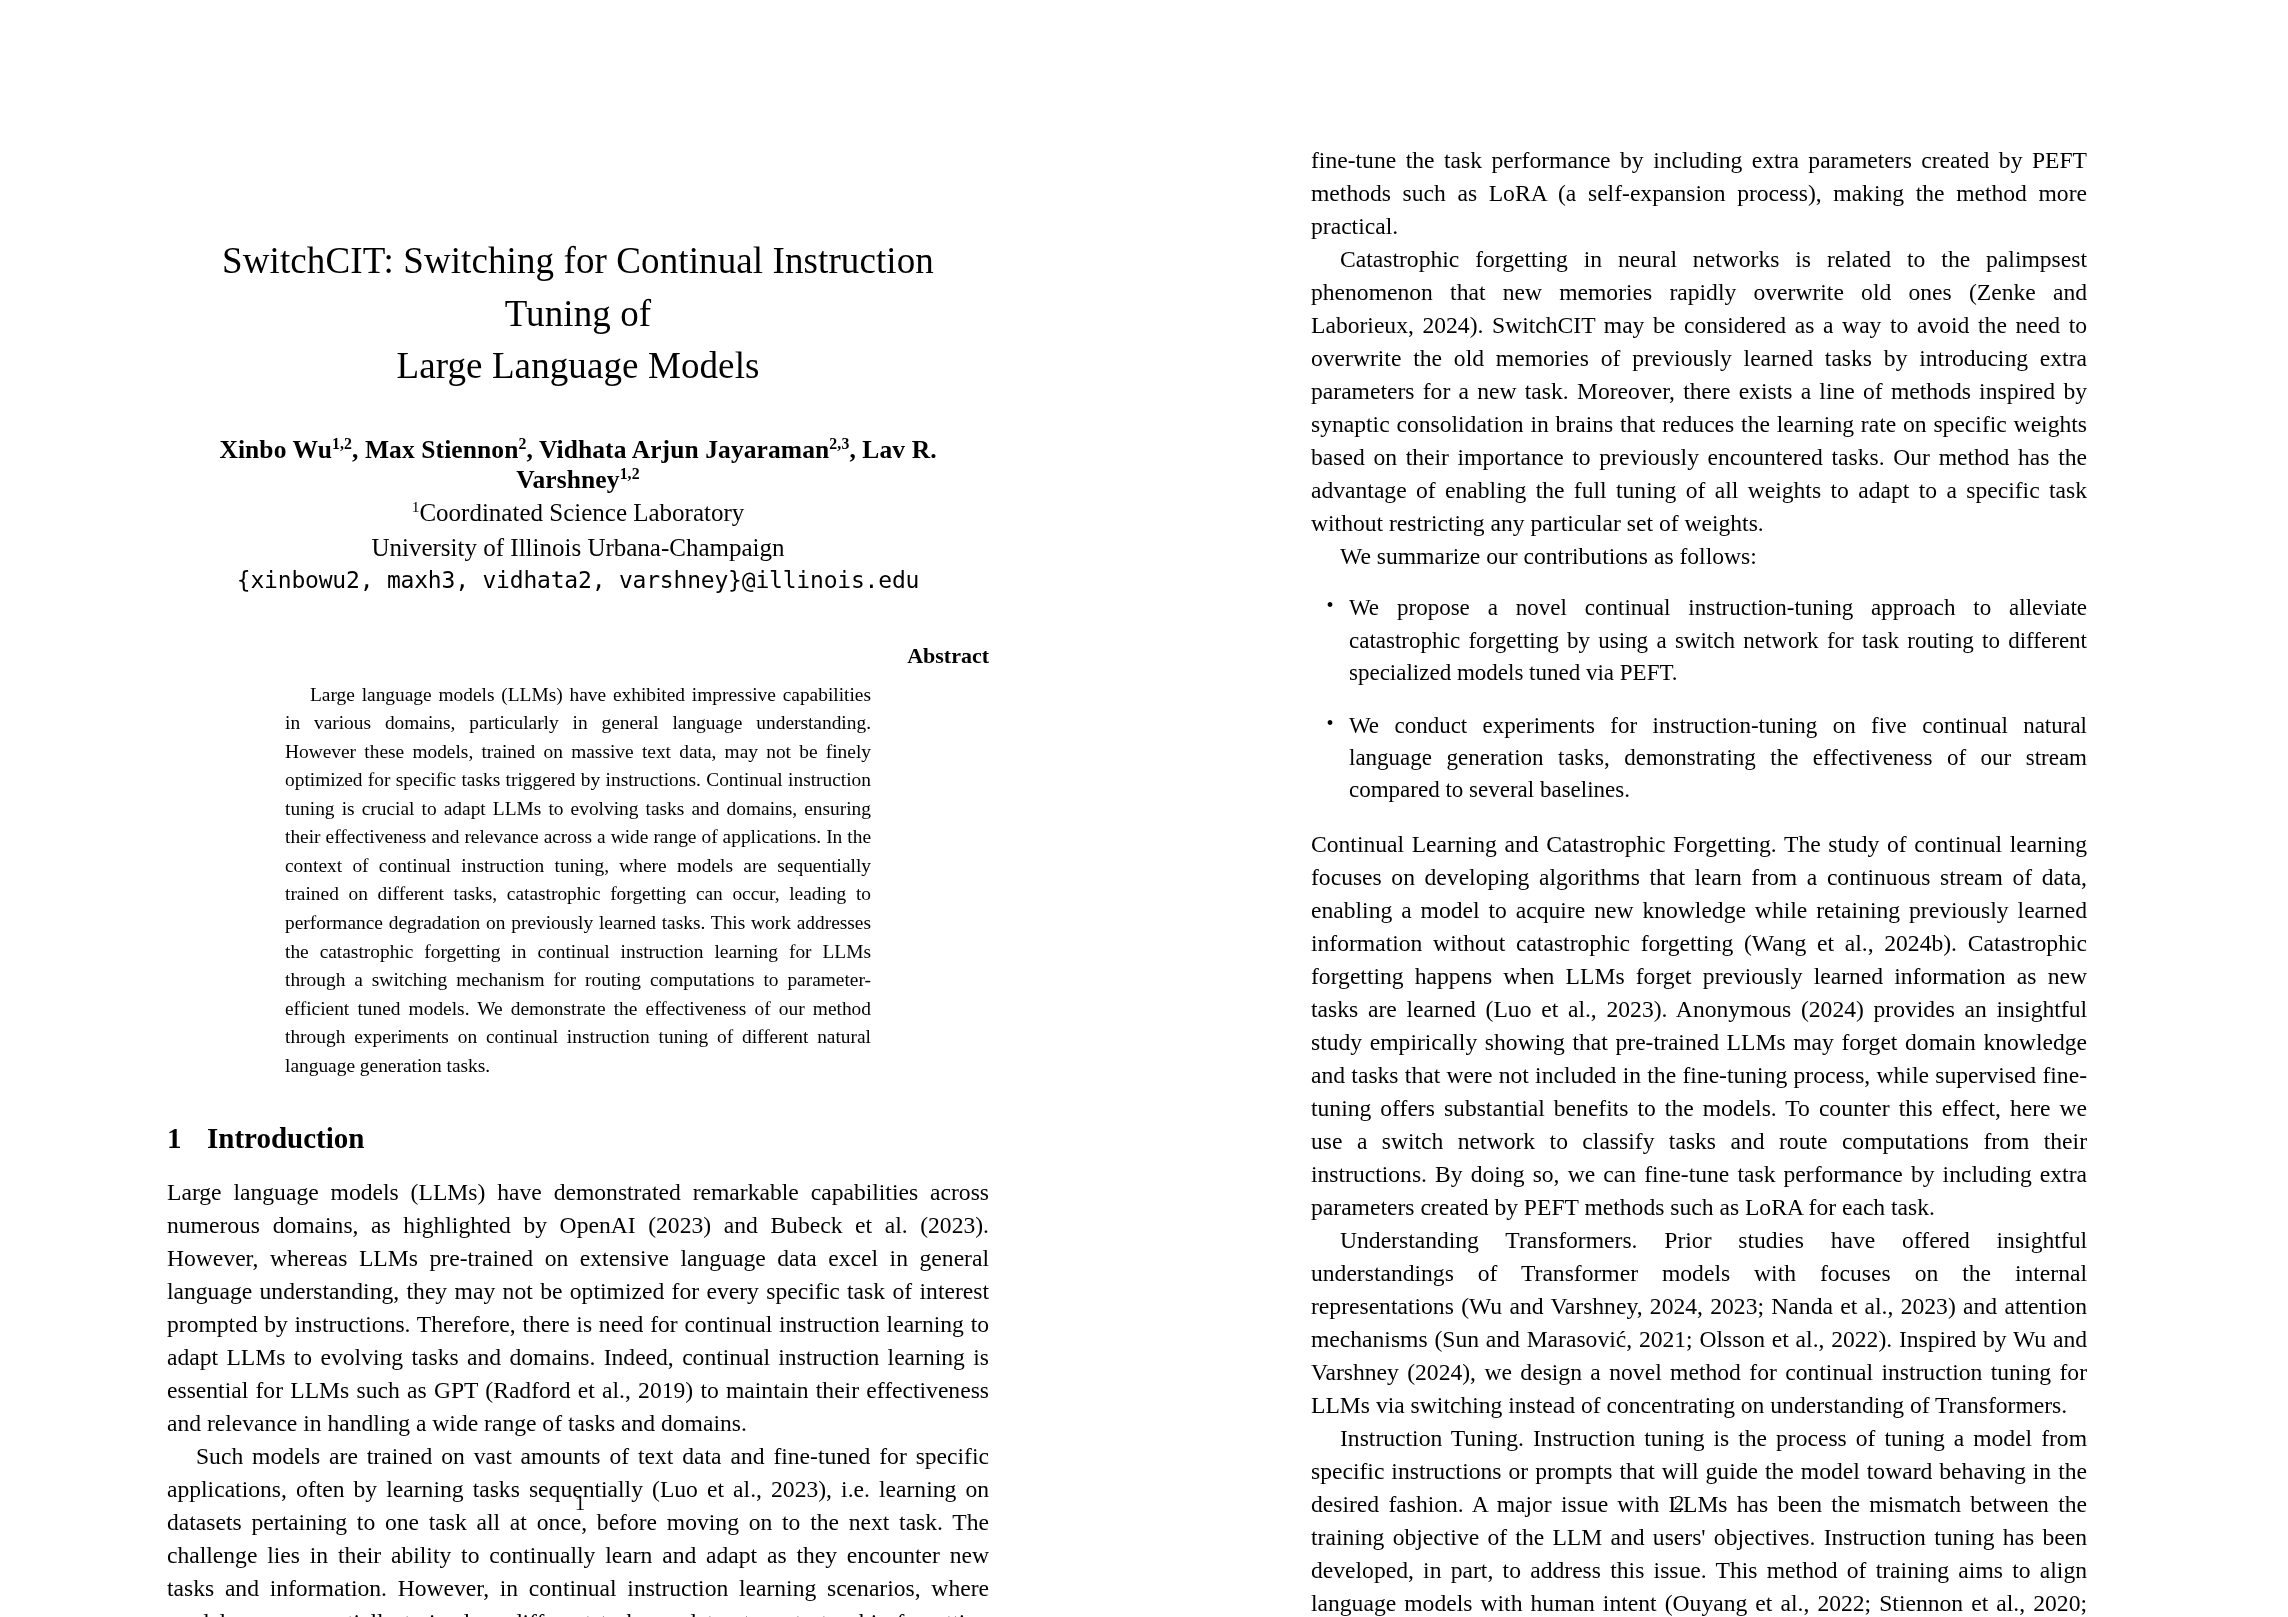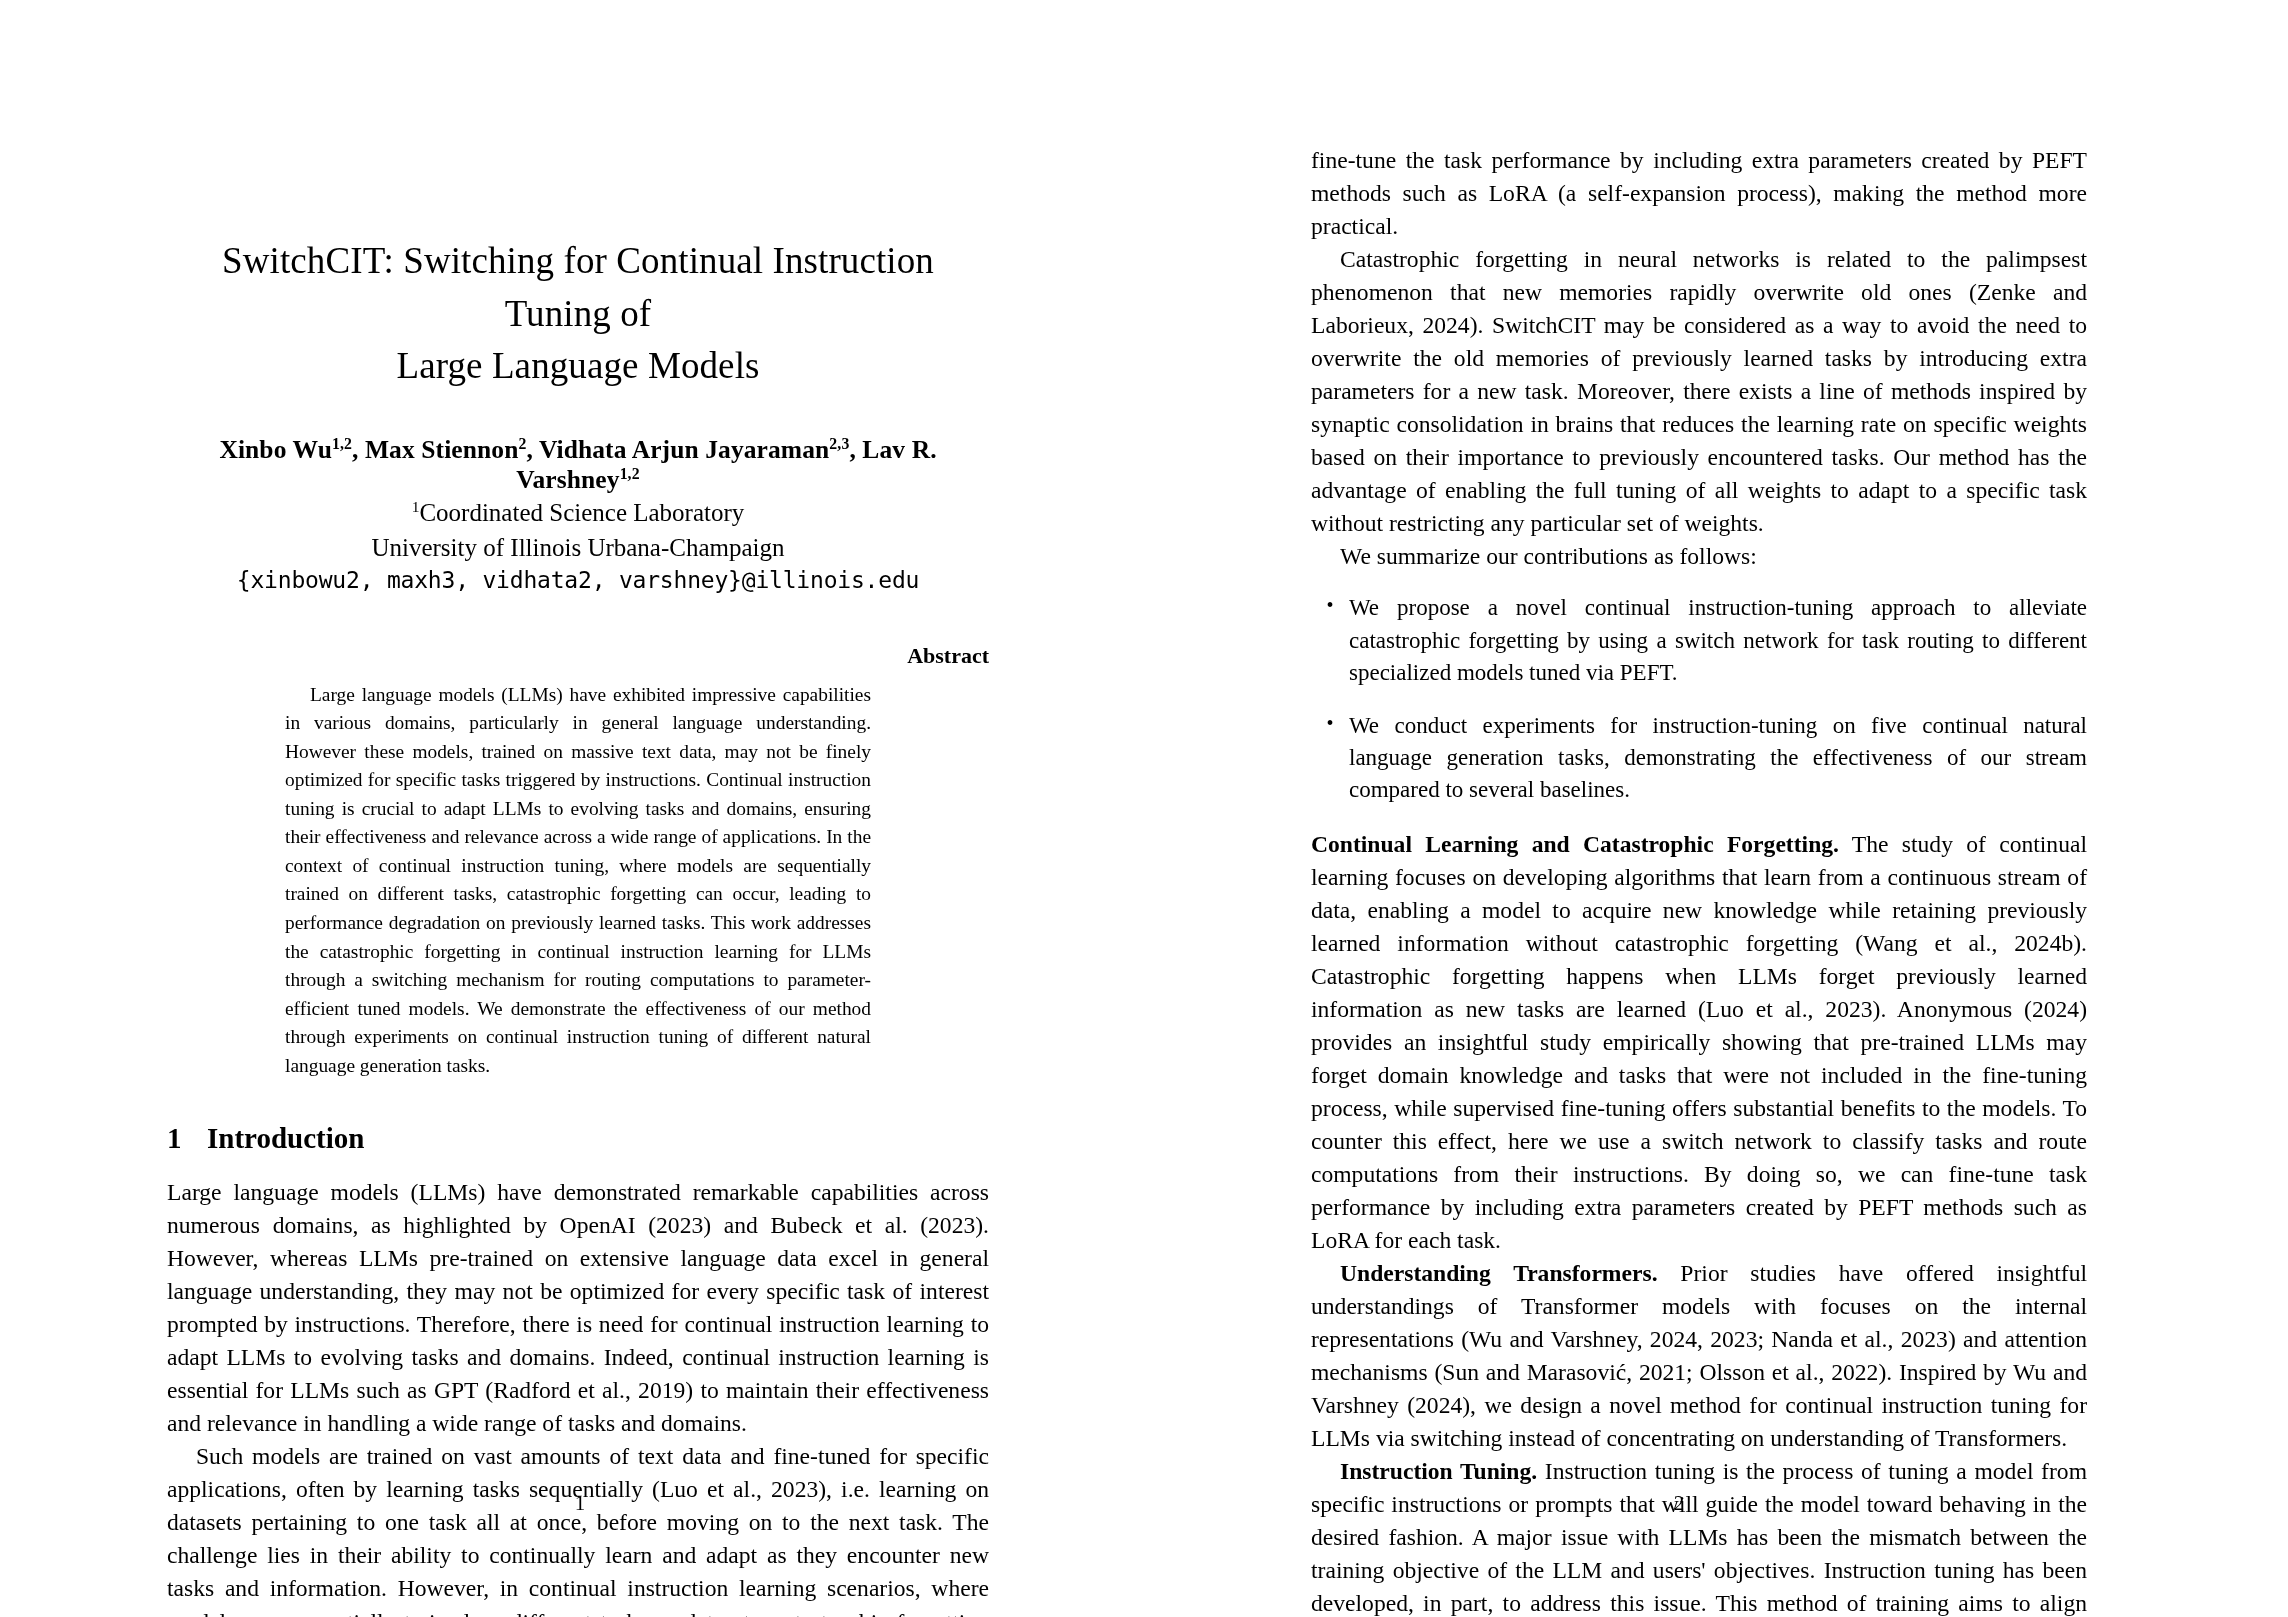--- a/index.html
+++ b/index.html
@@ -123,21 +123,21 @@
   
   p.body {
     font-size: 23.6px;
     line-height: 1.40;
     text-align: justify;
     margin: 0;
     hyphens: none;
   }
   p.body + p.body { text-indent: 29px; }
   p.body.noindent { text-indent: 0; }
-  .runin { font-weight: bold; }
+  .runin { font-weight: normal; }
 
   
   ul.contrib {
     margin: 19px 0 0 0;
     padding-left: 0;
     list-style: none;
   }
   ul.contrib li {
     position: relative;
     padding-left: 38px;

